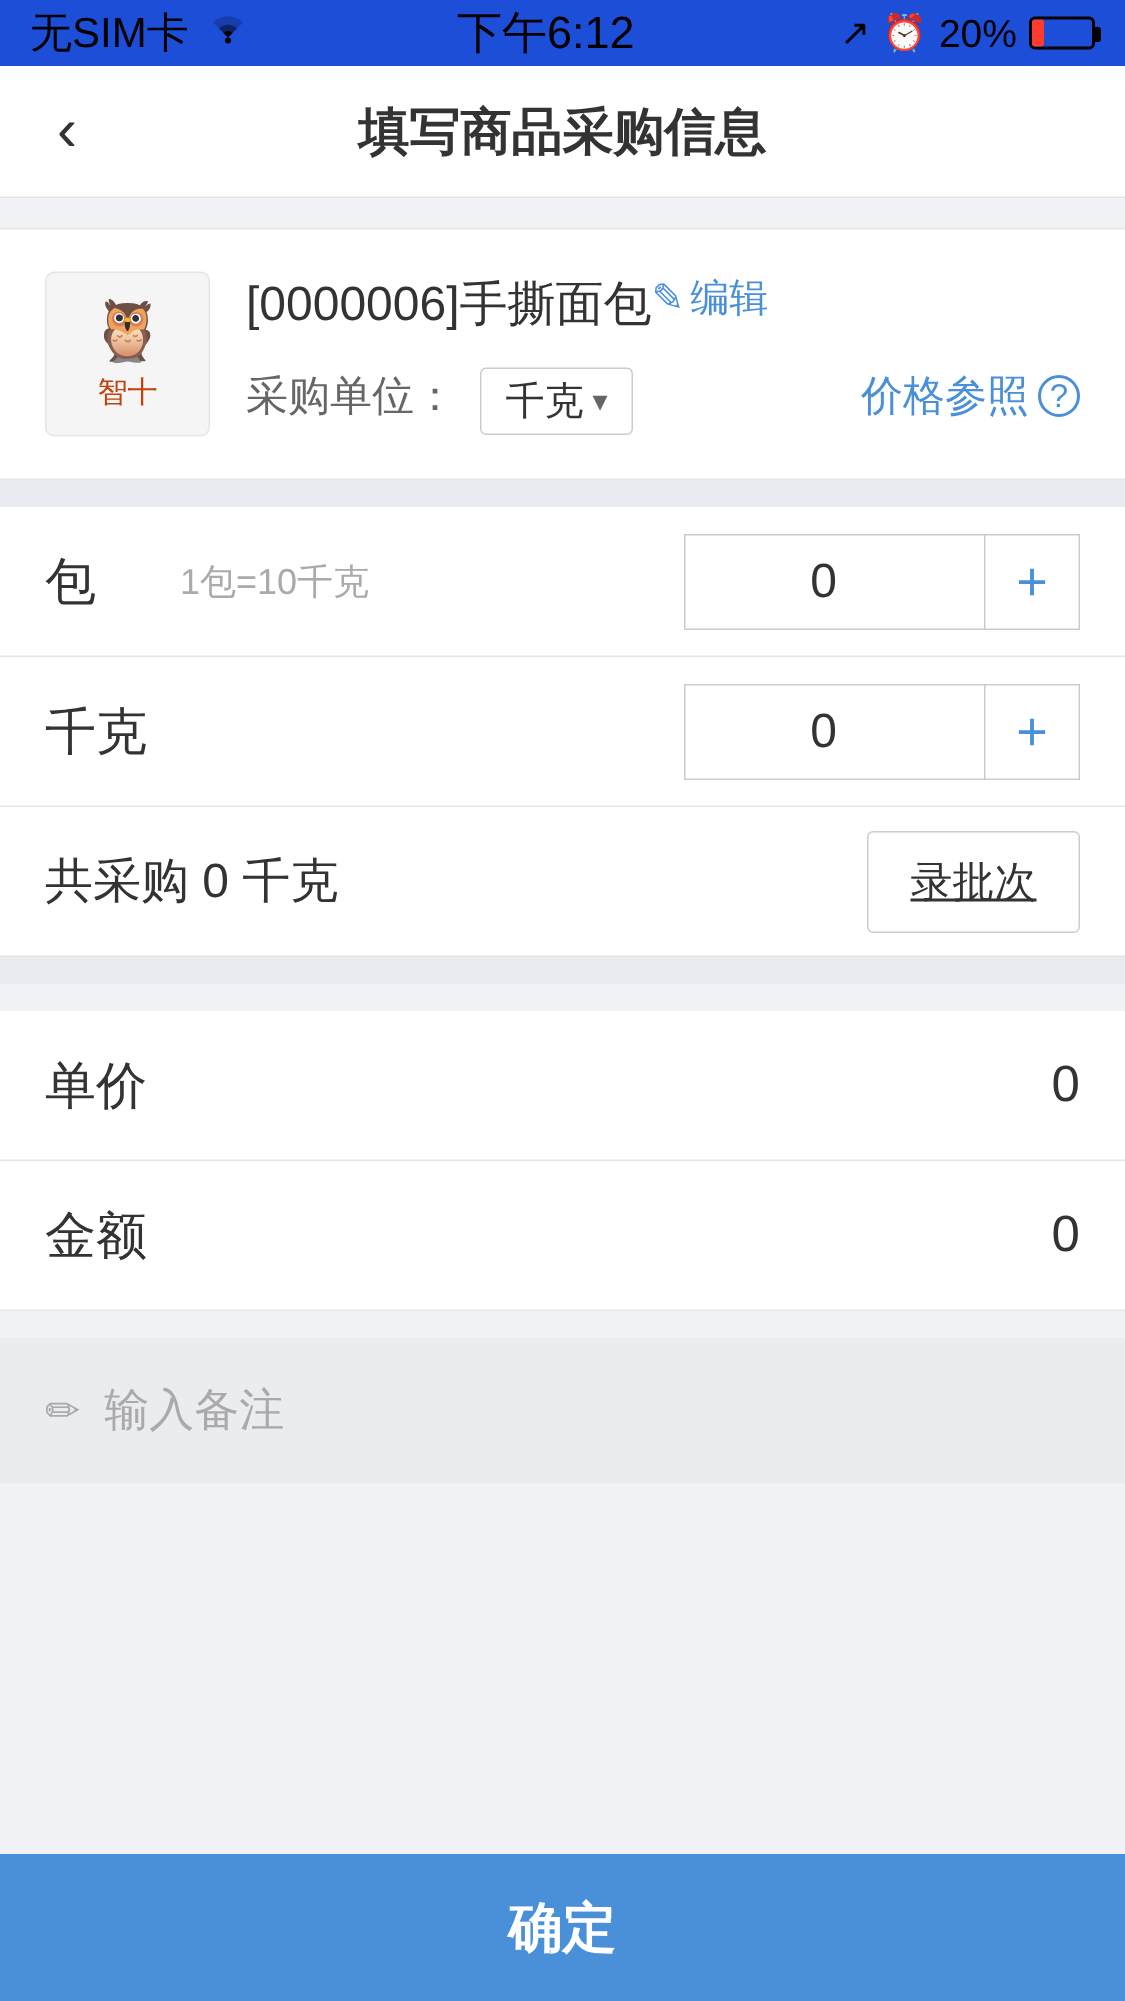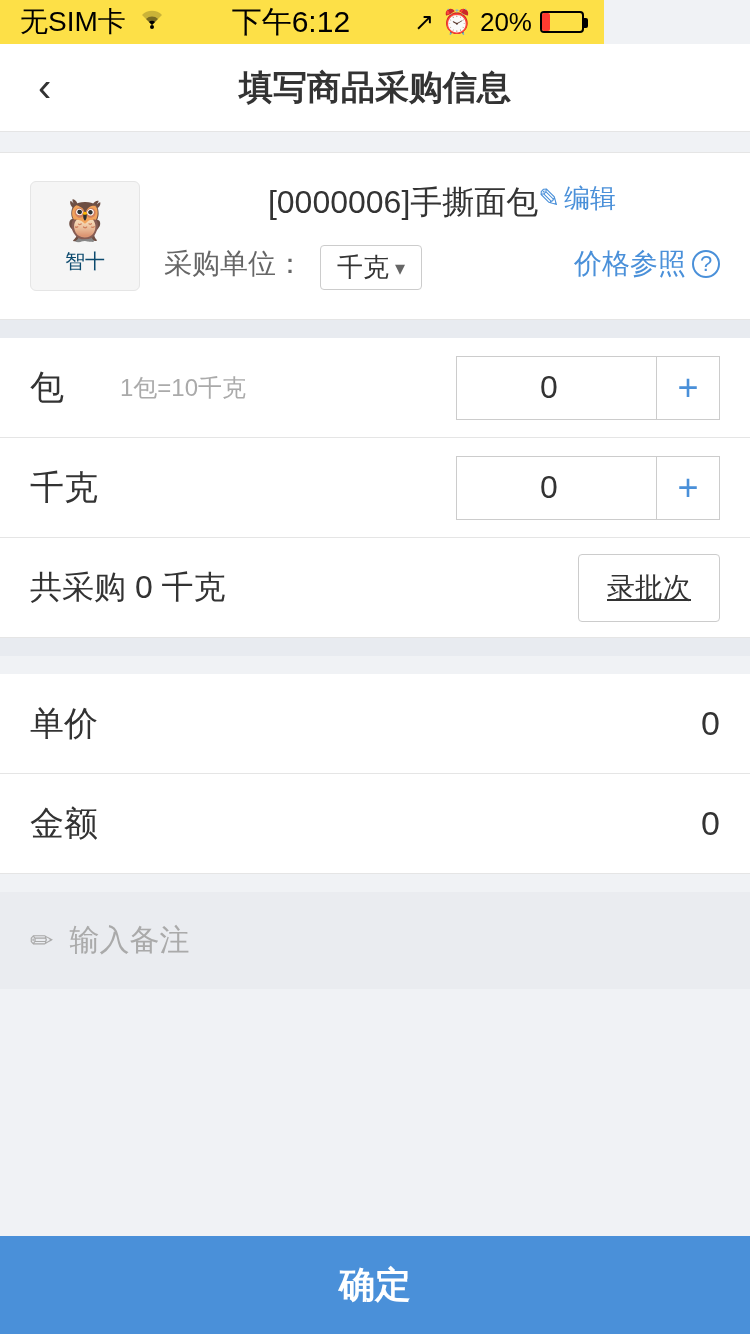--- a/index.html
+++ b/index.html
@@ -6,23 +6,23 @@
     * { box-sizing: border-box; margin: 0; padding: 0; }
     body {
       width: 750px;
       min-height: 1334px;
       font-family: -apple-system, "PingFang SC", "Helvetica Neue", Arial, sans-serif;
       background: #f0f2f5;
       font-size: 32px;
     }
     
     .status-bar {
-      width: 604px;
+      width: 750px;
       height: 44px;
-      background: #fde047;
+      background: #1d4ed8;
       display: flex;
       align-items: center;
       justify-content: space-between;
       padding: 0 20px;
       font-size: 28px;
       color: #000;
     }
     .status-left { display: flex; align-items: center; gap: 10px; }
     .status-center { font-size: 30px; font-weight: 500; }
     .status-right { display: flex; align-items: center; gap: 8px; font-size: 26px; }
@@ -83,29 +83,29 @@
       align-items: center;
       justify-content: center;
       flex-shrink: 0;
     }
     .owl-icon {
       font-size: 40px;
       color: #aaa;
     }
     .owl-label {
       font-size: 20px;
-      color: #0c4a6e;
+      color: #c2410c;
       margin-top: 4px;
     }
     .product-info {
       flex: 1;
     }
     .product-name-row {
       display: flex;
-      justify-content: center;
+      justify-content: flex-start;
       align-items: flex-start;
     }
     .product-name {
       font-size: 32px;
       color: #333;
       font-weight: 500;
     }
     .edit-btn {
       font-size: 26px;
       color: #4a90d9;

